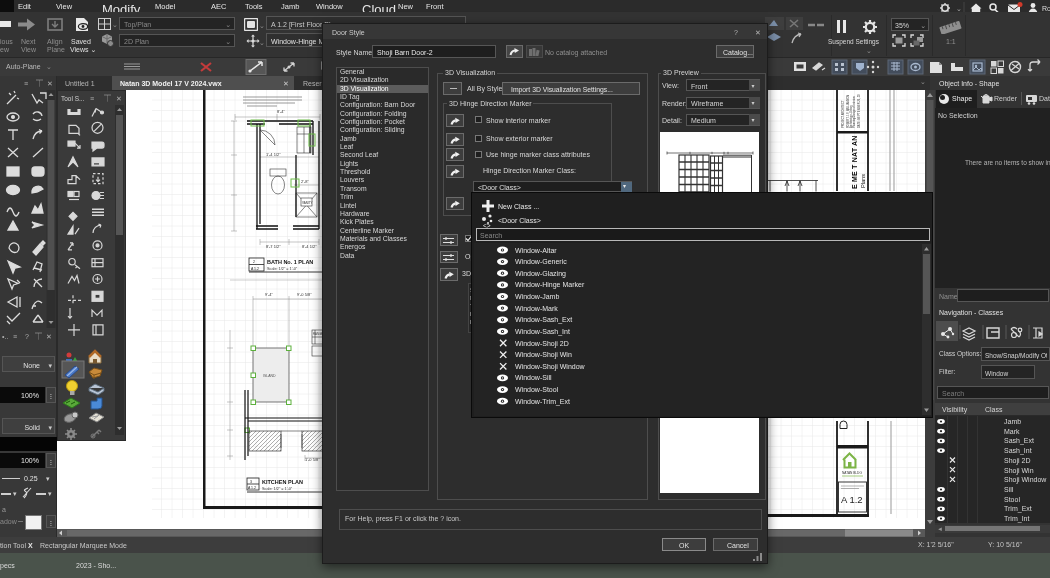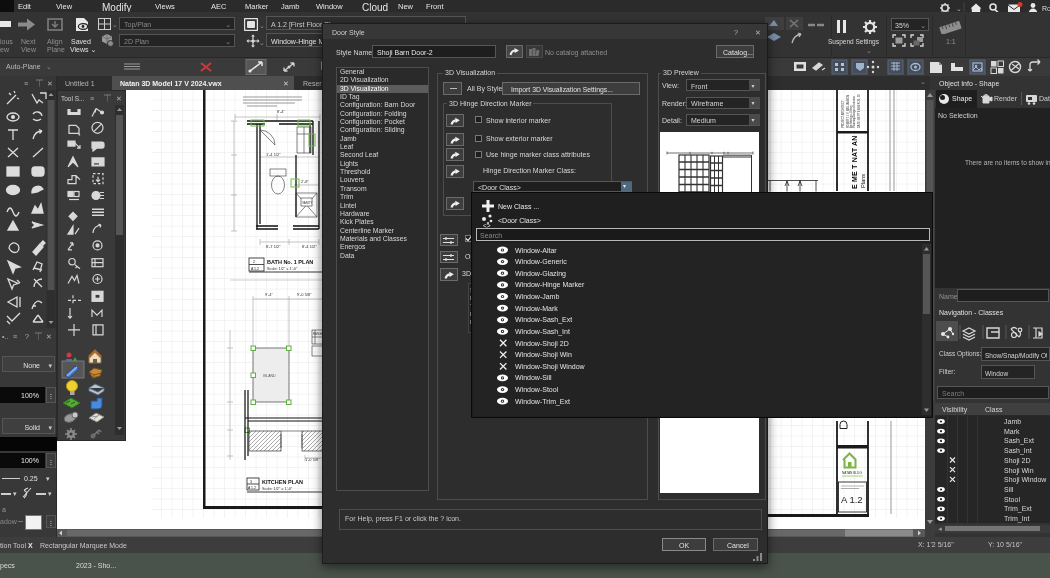--- a/index.html
+++ b/index.html
@@ -13,27 +13,27 @@
 .sep{position:absolute;width:1px;background:#232323;}
 </style>
 </head>
 <body>
 <div id="app">
 
 <div class="a" style="left:0;top:0;width:1050px;height:12px;background:#2b2b2b;"></div>
 <div class="a" style="left:0;top:0;width:14px;height:12px;background:#0d0d0d;"></div>
 <div class="t" style="left:18px;top:2.5px;font-size:7.5px;color:#e6e6e6;">Edit</div>
 <div class="t" style="left:56px;top:2.5px;font-size:7.5px;color:#e6e6e6;">View</div>
-<div class="t" style="left:102px;top:2.5px;font-size:10px;color:#e6e6e6;">Modify</div>
-<div class="t" style="left:155px;top:2.5px;font-size:7.5px;color:#e6e6e6;">Views</div>
+<div class="t" style="left:102px;top:2.5px;font-size:13px;color:#e6e6e6;">Modify</div>
+<div class="t" style="left:155px;top:2.5px;font-size:7.5px;color:#e6e6e6;">Model</div>
 <div class="t" style="left:211px;top:2.5px;font-size:7.5px;color:#e6e6e6;">AEC</div>
-<div class="t" style="left:245px;top:2.5px;font-size:7.5px;color:#e6e6e6;">Marker</div>
+<div class="t" style="left:245px;top:2.5px;font-size:7.5px;color:#e6e6e6;">Tools</div>
 <div class="t" style="left:281px;top:2.5px;font-size:7.5px;color:#e6e6e6;">Jamb</div>
 <div class="t" style="left:316px;top:2.5px;font-size:7.5px;color:#e6e6e6;">Window</div>
-<div class="t" style="left:362px;top:2.5px;font-size:10px;color:#e6e6e6;">Cloud</div>
+<div class="t" style="left:362px;top:2.5px;font-size:13px;color:#e6e6e6;">Cloud</div>
 <div class="t" style="left:398px;top:2.5px;font-size:7.5px;color:#e6e6e6;">New</div>
 <div class="t" style="left:426px;top:2.5px;font-size:7.5px;color:#e6e6e6;">Front</div>
 <div id="menuicons" class="a" style="left:930px;top:0;width:120px;height:12px;">
   <svg width="120" height="12">
     <g fill="#d8d8d8">
       <circle cx="15" cy="6" r="3.2" fill="none" stroke="#d8d8d8" stroke-width="1.6"></circle>
       <g stroke="#d8d8d8" stroke-width="1.4">
             <path d="M15 1 v2 M15 9 v2 M10 6 h2 M18 6 h2 M11.5 2.5 l1.4 1.4 M17.1 8.1 l1.4 1.4 M18.5 2.5 l-1.4 1.4 M12.9 8.1 l-1.4 1.4"></path>
           </g>
       <text x="26" y="9" font-size="7" fill="#aaa" font-family="Liberation Sans">⌄</text>

